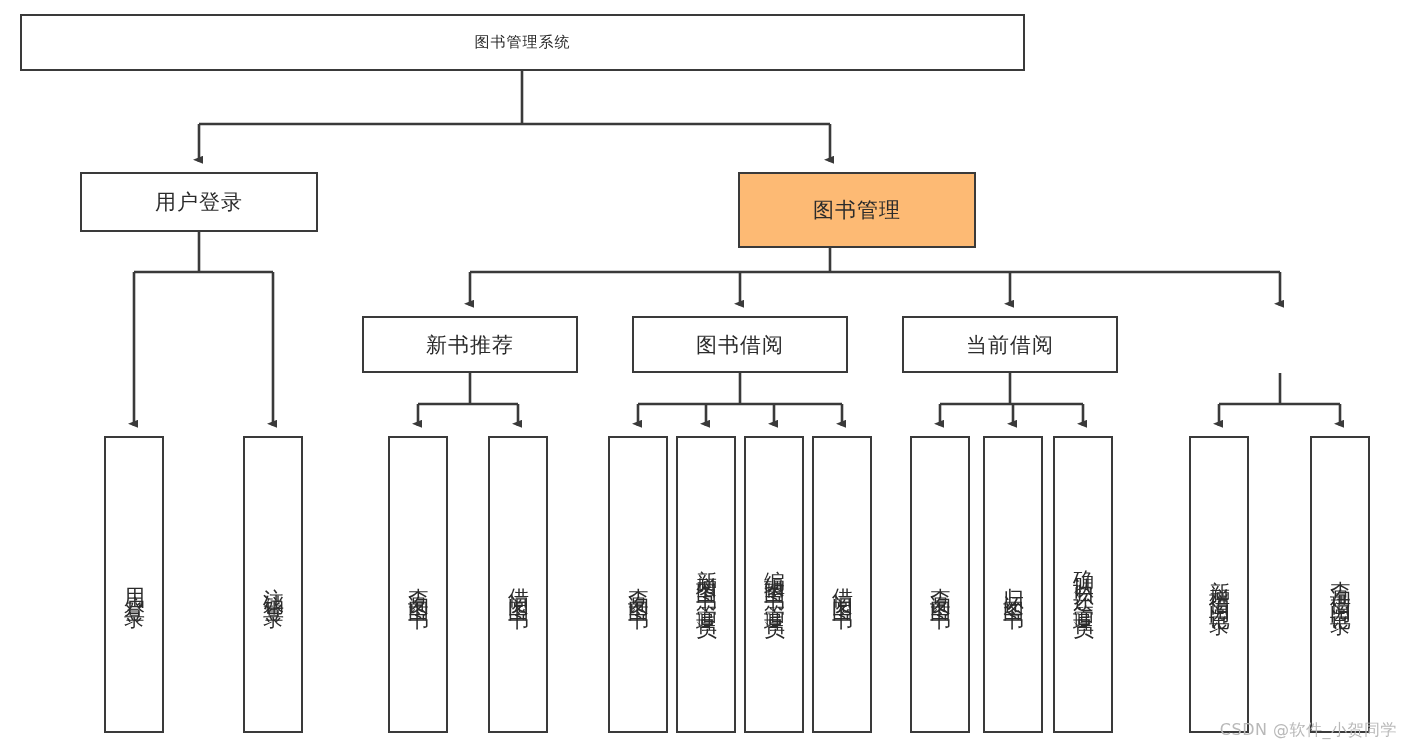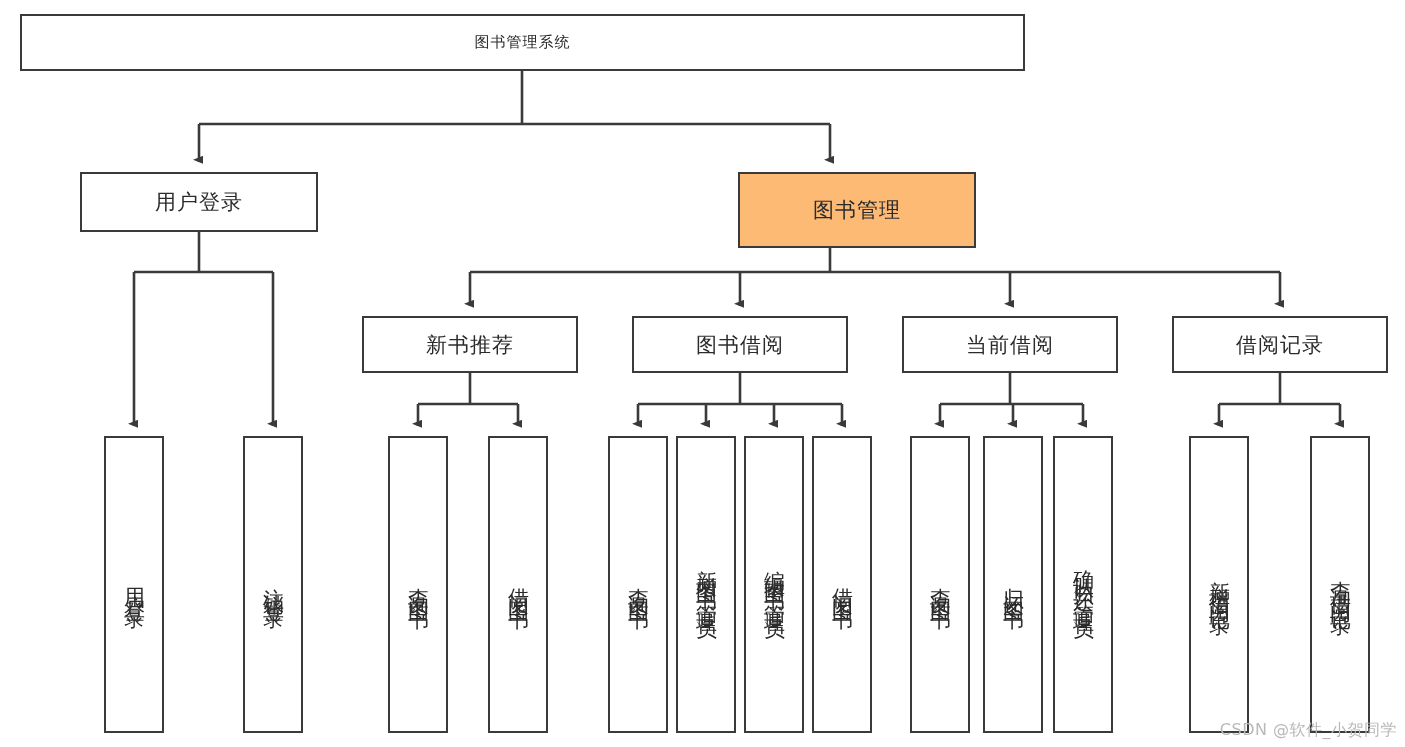--- a/index.html
+++ b/index.html
@@ -121,21 +121,20 @@
   </svg>
 
   <div class="node h root" style="left: 20px; top: 14px; width: 1005px; height: 57px; border-color: rgb(58, 58, 58); background: rgb(255, 255, 255); color: rgb(43, 43, 43);">图书管理系统</div>
 
   <div class="node h" style="left: 80px; top: 172px; width: 238px; height: 60px; border-color: rgb(58, 58, 58); background: rgb(255, 255, 255); color: rgb(43, 43, 43);">用户登录</div>
   <div class="node h" style="left: 710px; top: 172px; width: 238px; height: 76px; border-color: rgb(58, 58, 58); background: #fdba74; color: rgb(43, 43, 43); margin-left: 28px;">图书管理</div>
 
   <div class="node h" style="left: 632px; top: 316px; width: 216px; height: 57px; border-color: rgb(58, 58, 58); background: rgb(255, 255, 255); color: rgb(43, 43, 43);">图书借阅</div>
   <div class="node h" style="left: 362px; top: 316px; width: 216px; height: 57px; border-color: rgb(58, 58, 58); background: rgb(255, 255, 255); color: rgb(43, 43, 43);">新书推荐</div>
   <div class="node h" style="left: 902px; top: 316px; width: 216px; height: 57px; border-color: rgb(58, 58, 58); background: rgb(255, 255, 255); color: rgb(43, 43, 43); font-family: Liberation Serif, serif;">当前借阅</div>
-  <div class="node h" style="left: 1172px; top: 316px; width: 216px; height: 57px; border-color: rgb(58, 58, 58); background: rgb(255, 255, 255); color: rgb(43, 43, 43);">借阅记录</div>
 
   <div class="node v" style="left: 104px; top: 436px; width: 60px; height: 297px; border-color: rgb(58, 58, 58); background: rgb(255, 255, 255); color: rgb(43, 43, 43);">
     <span class="vtext">用户登录</span>
   </div>
   <div class="node v" style="left: 243px; top: 436px; width: 60px; height: 297px; border-color: rgb(58, 58, 58); background: rgb(255, 255, 255); color: rgb(43, 43, 43);">
     <span class="vtext">注销登录</span>
   </div>
   <div class="node v" style="left: 388px; top: 436px; width: 60px; height: 297px; border-color: rgb(58, 58, 58); background: rgb(255, 255, 255); color: rgb(43, 43, 43);">
     <span class="vtext">查询图书</span>
   </div>

